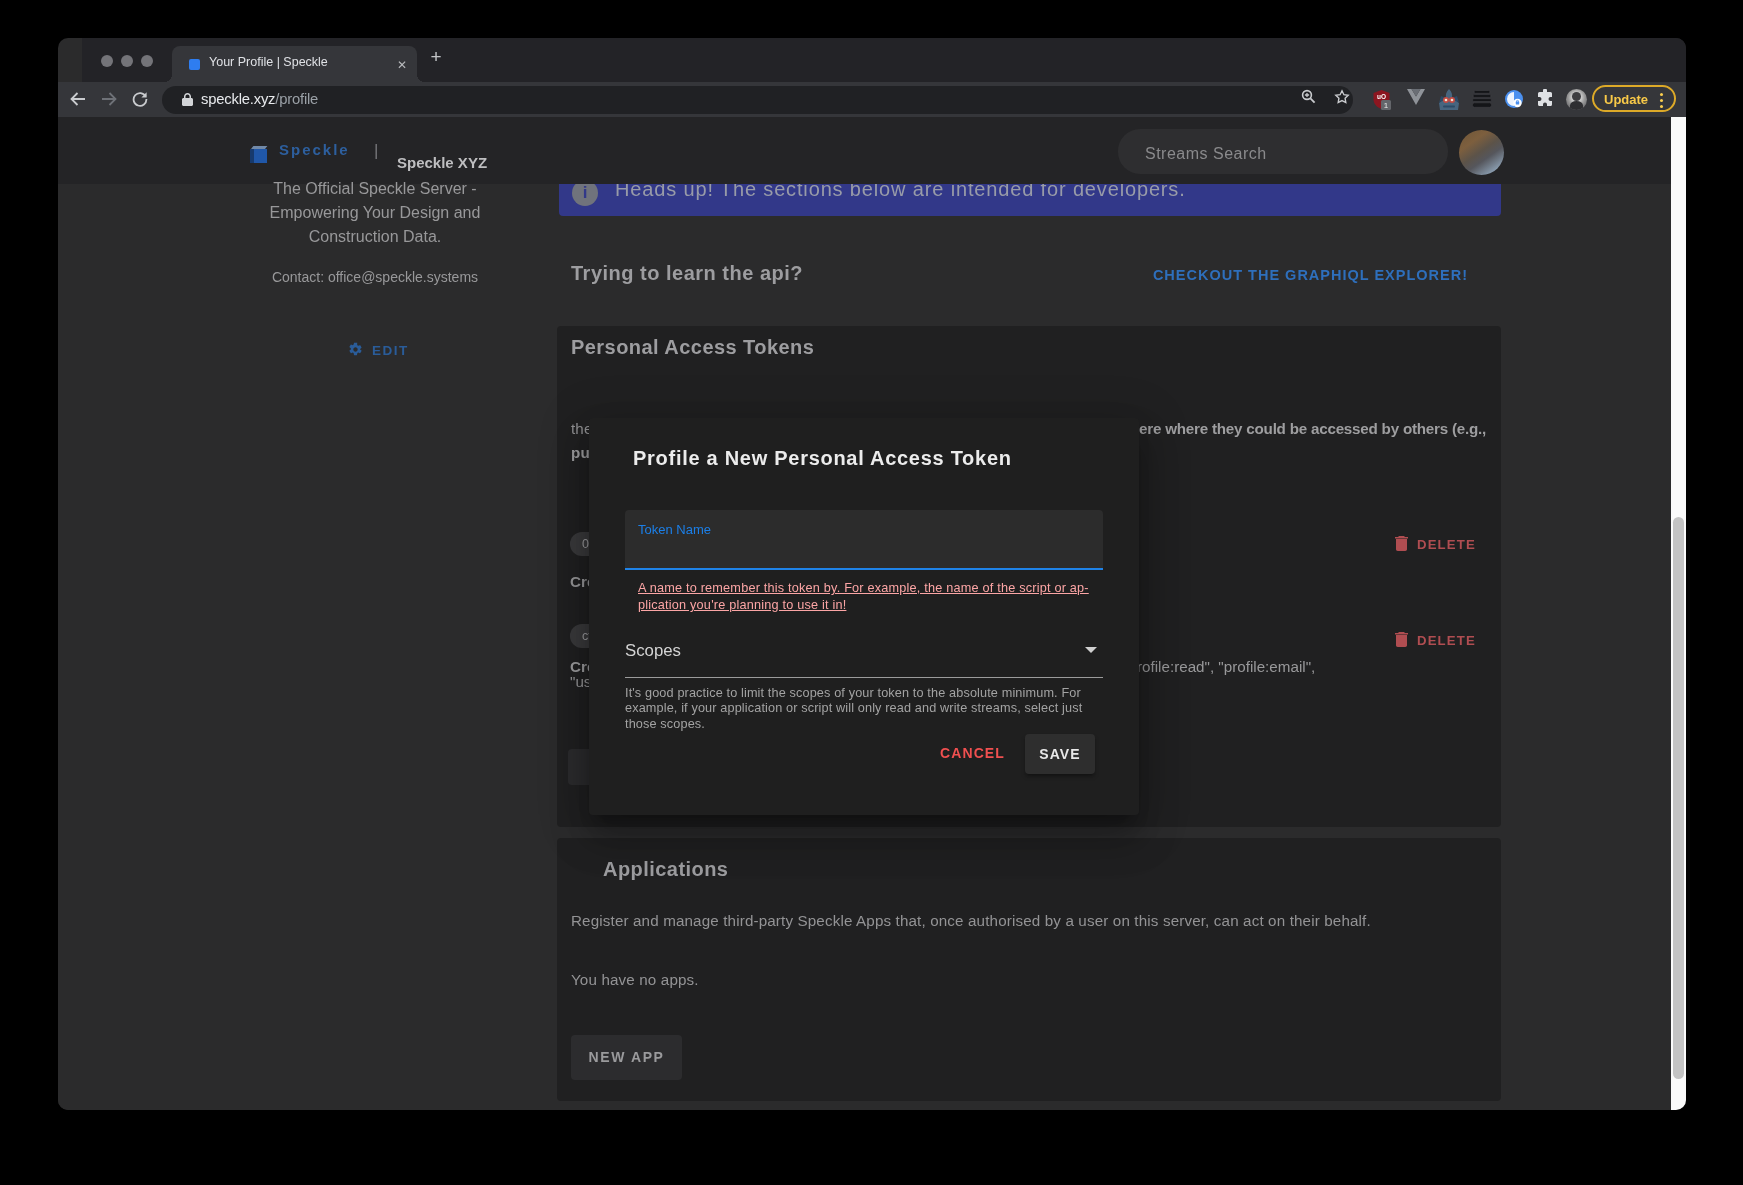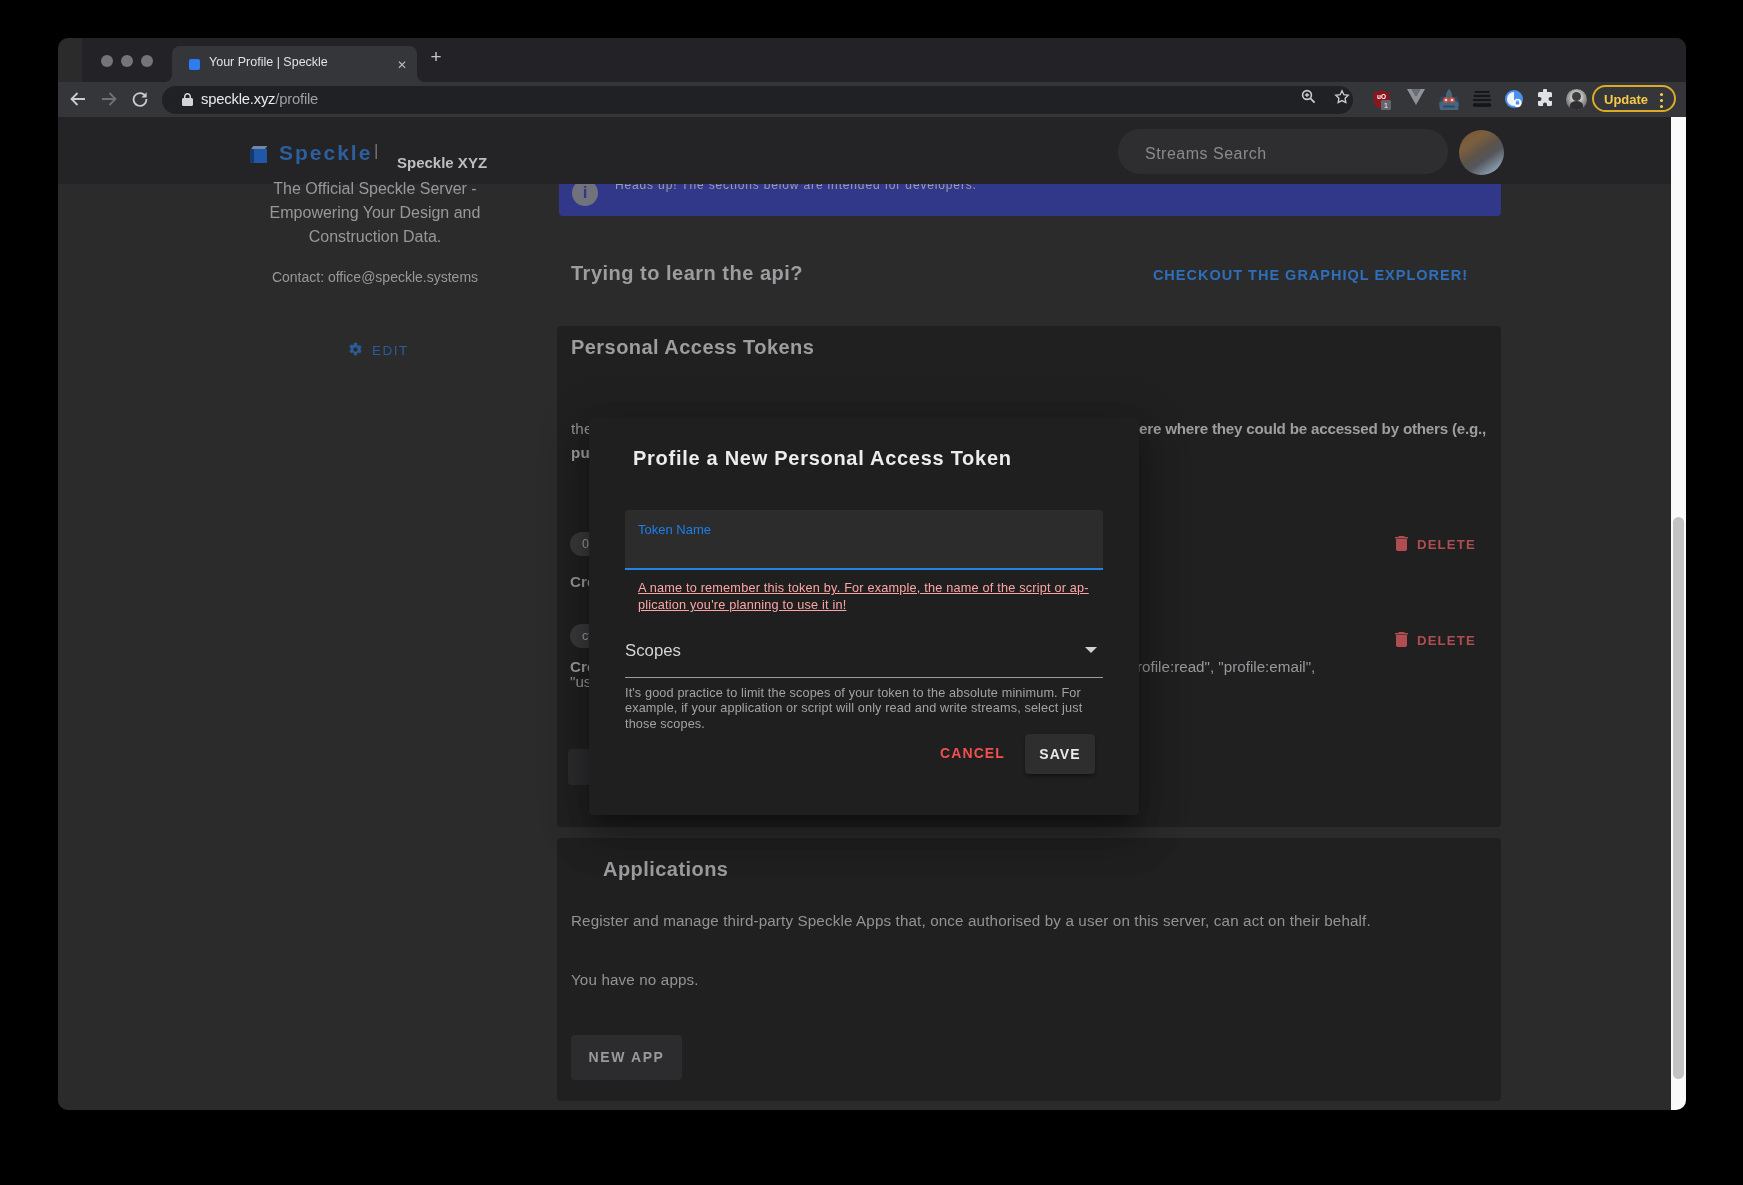--- a/index.html
+++ b/index.html
@@ -26,27 +26,27 @@
 #updatetxt { position:absolute; left:10px; top:5px; font-size:13px; font-weight:700; color:#f8c948;}
 .udot { position:absolute; left:66px; width:3px; height:3px; border-radius:50%; background:#fccf4e; }
 
 
 #viewport { position:absolute; left:0; top:79px; width:1613px; height:993px; background:#2b2b2c; overflow:hidden;}
 #scrolltrack { position:absolute; left:1613px; top:79px; width:15px; height:993px; background:#fafafa; }
 #scrollthumb { position:absolute; left:1615px; top:479px; width:11px; height:562px; background:#c3c3c3; border-radius:6px; }
 
 #banner { position:absolute; left:501px; top:45px; width:942px; height:54px; background:#323889; border-radius:0 0 4px 4px; }
 #bannericon { position:absolute; left:13px; top:18px; width:26px; height:26px; border-radius:50%; background:#70737c; color:#323889; text-align:center; font-weight:700; font-size:17px; line-height:26px;}
-#bannertxt { position:absolute; left:56px; top:16px; font-size:12px; letter-spacing:0.85px; color:#989ba8; }
+#bannertxt { position:absolute; left:56px; top:16px; font-size:20px; letter-spacing:0.85px; color:#989ba8; }
 
 #navbar { position:absolute; left:0; top:0; width:1613px; height:67px; background:#242426; }
 #cube { position:absolute; left:196px; top:32px; width:13px; height:14px; background:#2057a8; }
 #cubeside { position:absolute; left:192px; top:32px; width:4px; height:14px; background:#173a6d; }
 #cubetop { position:absolute; left:194px; top:29px; width:14px; height:3.5px; background:#7189a8; transform:skewX(-38deg); }
-#logotxt { position:absolute; left:221px; top:24px; font-size:21px; font-weight:700; letter-spacing:2.0px; color:#2d5f9e; }
+#logotxt { position:absolute; left:221px; top:24px; font-size:15px; font-weight:700; letter-spacing:2.0px; color:#2d5f9e; }
 #logosep { position:absolute; left:316px; top:24px; font-size:17px; color:#77777a; }
 #servername { position:absolute; left:339px; top:25px; font-size:15px; font-weight:700; color:#bebec0;margin-top:12px; }
 #searchpill { position:absolute; left:1060px; top:12px; width:330px; height:45px; background:#2e2e30; border-radius:22px; }
 #searchtxt { position:absolute; left:27px; top:16px; font-size:16px; letter-spacing:0.5px; color:#8a8a8c; }
 #avatar { position:absolute; left:1401px; top:13px; width:45px; height:45px; border-radius:50%;
   background:linear-gradient(145deg, #6e5638 0%, #7d5f3e 28%, #5c5349 48%, #55565c 62%, #8799ab 85%, #9db0c2 100%); }
 
 
 .side { position:absolute; color:#98989a; text-align:center; }
 
@@ -192,21 +192,21 @@
           <div id="searchtxt">Streams Search</div>
         </div>
       <div id="avatar"></div>
     </div>
 
     <div class="side" style="left:167px; top:60px; width:300px; font-size:16px; line-height:24px;">The Official Speckle Server -<br>Empowering Your Design and<br>Construction Data.</div>
     <div class="side" style="left:167px; top:152px; width:300px; font-size:14px;">Contact: office@speckle.systems</div>
     <svg style="position:absolute; left:290px; top:225px;" width="15" height="15" viewBox="0 0 24 24">
         <path fill="#2a5c99" d="M19.43 12.98c.04-.32.07-.64.07-.98s-.03-.66-.07-.98l2.11-1.65c.19-.15.24-.42.12-.64l-2-3.46a.5.5 0 0 0-.61-.22l-2.49 1c-.52-.4-1.08-.73-1.69-.98l-.38-2.65A.488.488 0 0 0 14 1h-4c-.25 0-.46.18-.49.42l-.38 2.65c-.61.25-1.17.59-1.69.98l-2.49-1a.566.566 0 0 0-.18-.03c-.17 0-.34.09-.43.25l-2 3.46c-.13.22-.07.49.12.64l2.11 1.65c-.04.32-.07.65-.07.98s.03.66.07.98l-2.11 1.65c-.19.15-.24.42-.12.64l2 3.46a.5.5 0 0 0 .61.22l2.49-1c.52.4 1.08.73 1.69.98l.38 2.65c.03.24.24.42.49.42h4c.25 0 .46-.18.49-.42l.38-2.65c.61-.25 1.17-.59 1.69-.98l2.49 1c.06.02.12.03.18.03.17 0 .34-.09.43-.25l2-3.46c.12-.22.07-.49-.12-.64l-2.11-1.65zM12 15.5c-1.93 0-3.5-1.57-3.5-3.5s1.57-3.5 3.5-3.5 3.5 1.57 3.5 3.5-1.57 3.5-3.5 3.5z"></path>
       </svg>
-    <div class="side" style="left:314px; top:226px; font-size:13.5px; font-weight:400; letter-spacing:1.5px; color:#2a5c99; text-align:left;">EDIT</div>
+    <div class="side" style="left:314px; top:226px; font-size:13.5px; font-weight:700; letter-spacing:1.5px; color:#2a5c99; text-align:left;">EDIT</div>
 
     <h2 class="head">Trying to learn the api?</h2>
     <div id="gqlink">CHECKOUT THE GRAPHIQL EXPLORER!</div>
 
     <div class="card" style="top:209px; height:501px;">
       <div class="cardtitle" style="top:10px;">Personal Access Tokens</div>
       <div class="para" style="top:94px; width:560px; overflow:hidden;">them in your scripts or apps! <span class="parab">Note: treat them like a password: do not post them anywhere where</span></div>
       <div class="para parab" style="top:94px; left:582px; letter-spacing:-0.22px;">ere where they could be accessed by others (e.g.,</div>
       <div class="para parab" style="top:118px;">public repos).</div>
       <div class="chip" style="top:206px;">08fa41b2c9</div>

